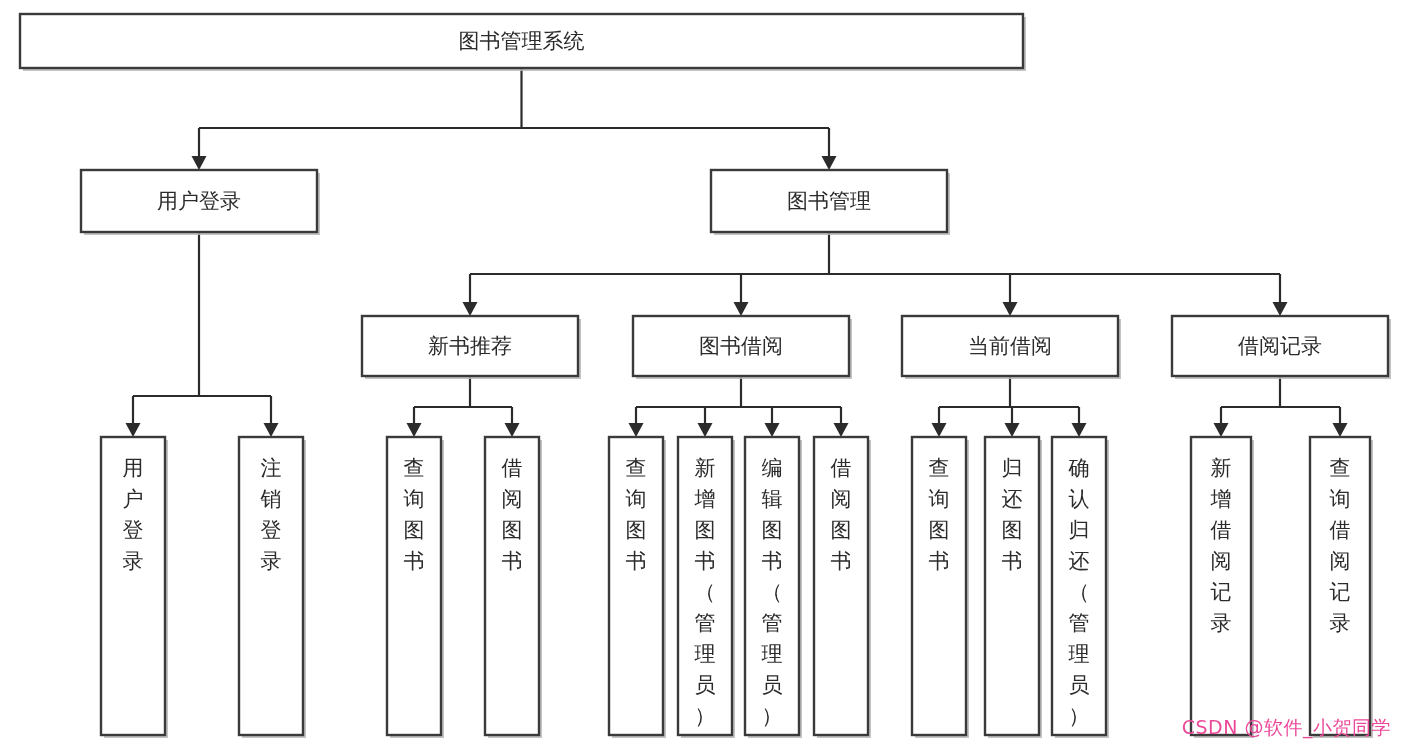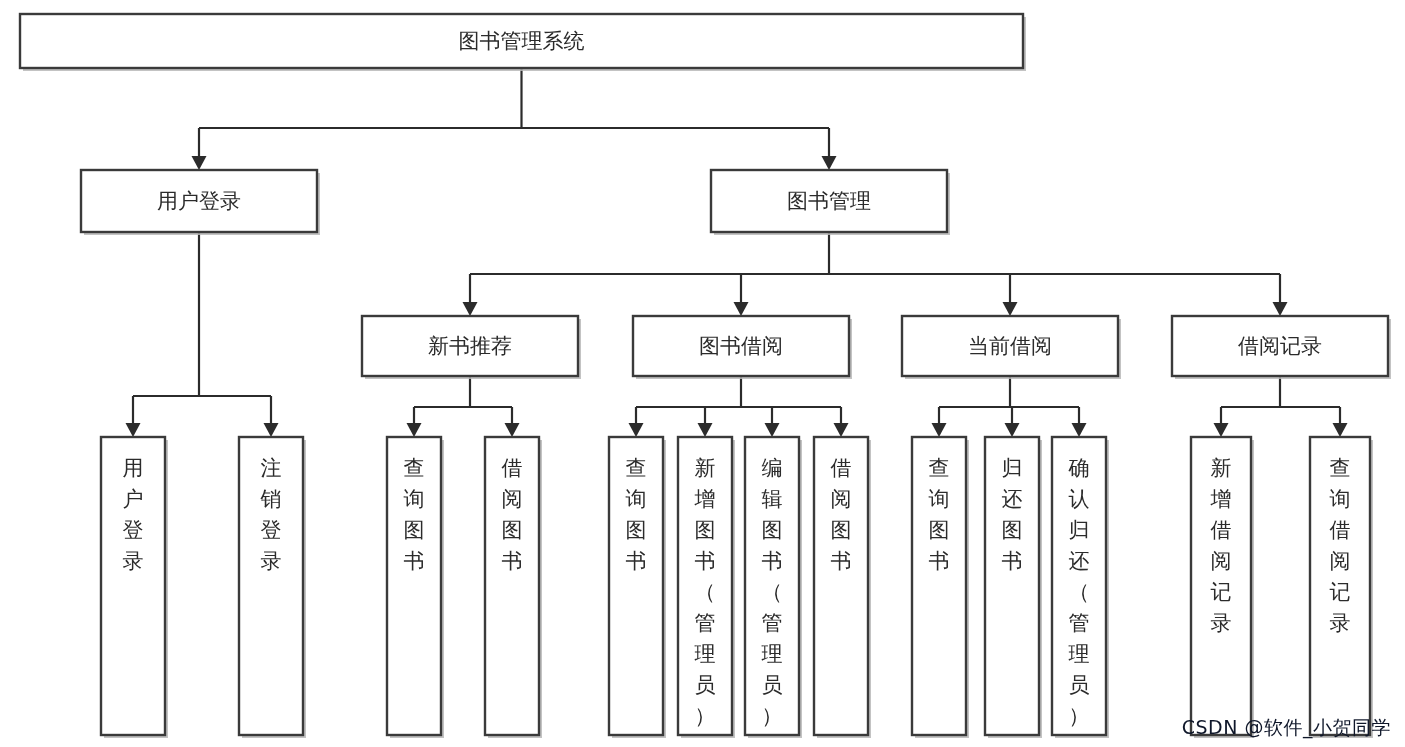--- a/index.html
+++ b/index.html
@@ -60,21 +60,21 @@
   .arrow-head {
     fill: #2b2b2b;
     stroke: none;
   }
   .watermark {
     position: absolute;
     right: 14px;
     bottom: 6px;
     font-family: "DejaVu Sans", "Liberation Sans", sans-serif;
     font-size: 19px;
-    color: #0f172a;
+    color: #ec4899;
     white-space: nowrap;
     letter-spacing: 0.5px;
     user-select: none;
   }
 </style>
 </head>
 <body>
 
 <div id="diagram-root">
   <svg id="tree-svg" viewBox="0 0 1405 747">

